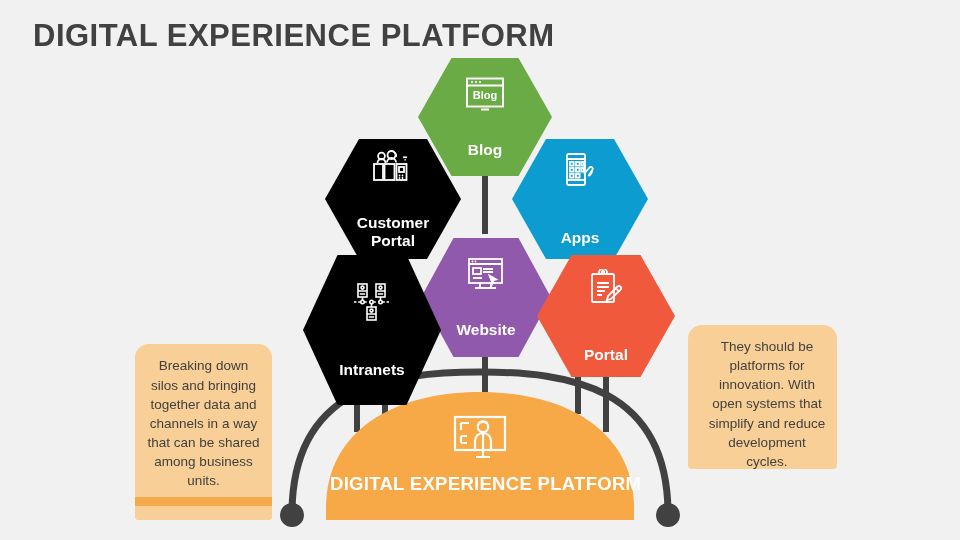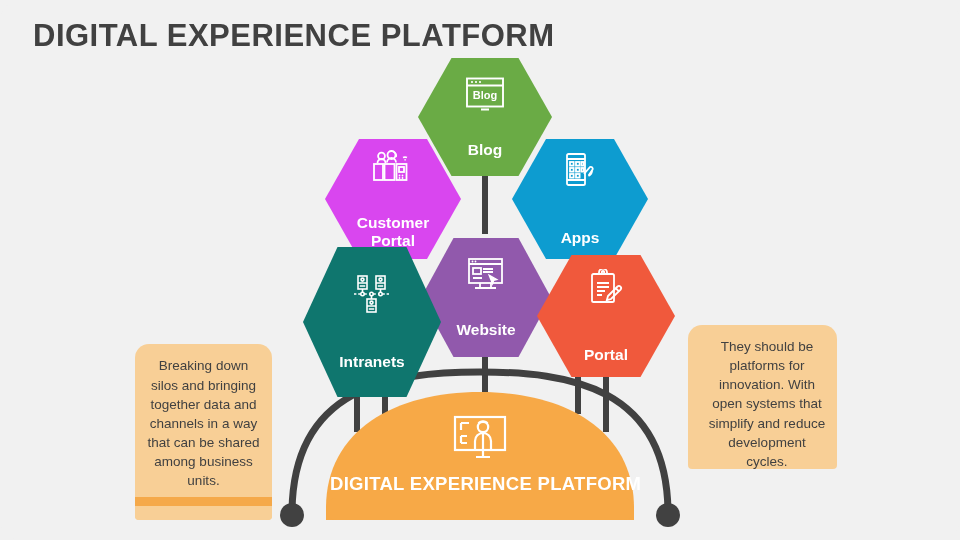--- a/index.html
+++ b/index.html
@@ -61,24 +61,24 @@
   }
   .hex .hex-label {
     font-size: 15.5px;
     font-weight: bold;
     line-height: 1.15;
     margin-top: 19px;
     white-space: pre-line;
   }
 
   #hex-blog          { left: 418px; top: 58px;  width: 134px; height: 118px; background: #6aab45; }
-  #hex-customer      { left: 325px; top: 139px; width: 136px; height: 120px; background: #d946ef; }
+  #hex-customer      { left: 325px; top: 139px; width: 136px; height: 120px; background: #000000; }
   #hex-apps          { left: 512px; top: 139px; width: 136px; height: 120px; background: #0d9cd0; }
   #hex-website       { left: 421px; top: 230px; width: 130px; height: 119px; background: #9159ac; margin-top: 8px; }
-  #hex-intranets     { left: 303px; top: 247px; width: 138px; height: 150px; background: #0f766e; }
+  #hex-intranets     { left: 303px; top: 255px; width: 138px; height: 150px; background: #000000; }
   #hex-others        { left: 537px; top: 255px; width: 138px; height: 122px; background: #f0593c; }
 
   #hex-blog .hex-label      { margin-top: 9px; }
   #hex-customer .hex-label  { margin-top: 8px; }
   #hex-website .hex-label   { margin-top: 8px; }
 
   
   .note-card {
     position: absolute;
     background: #f8cf96;

